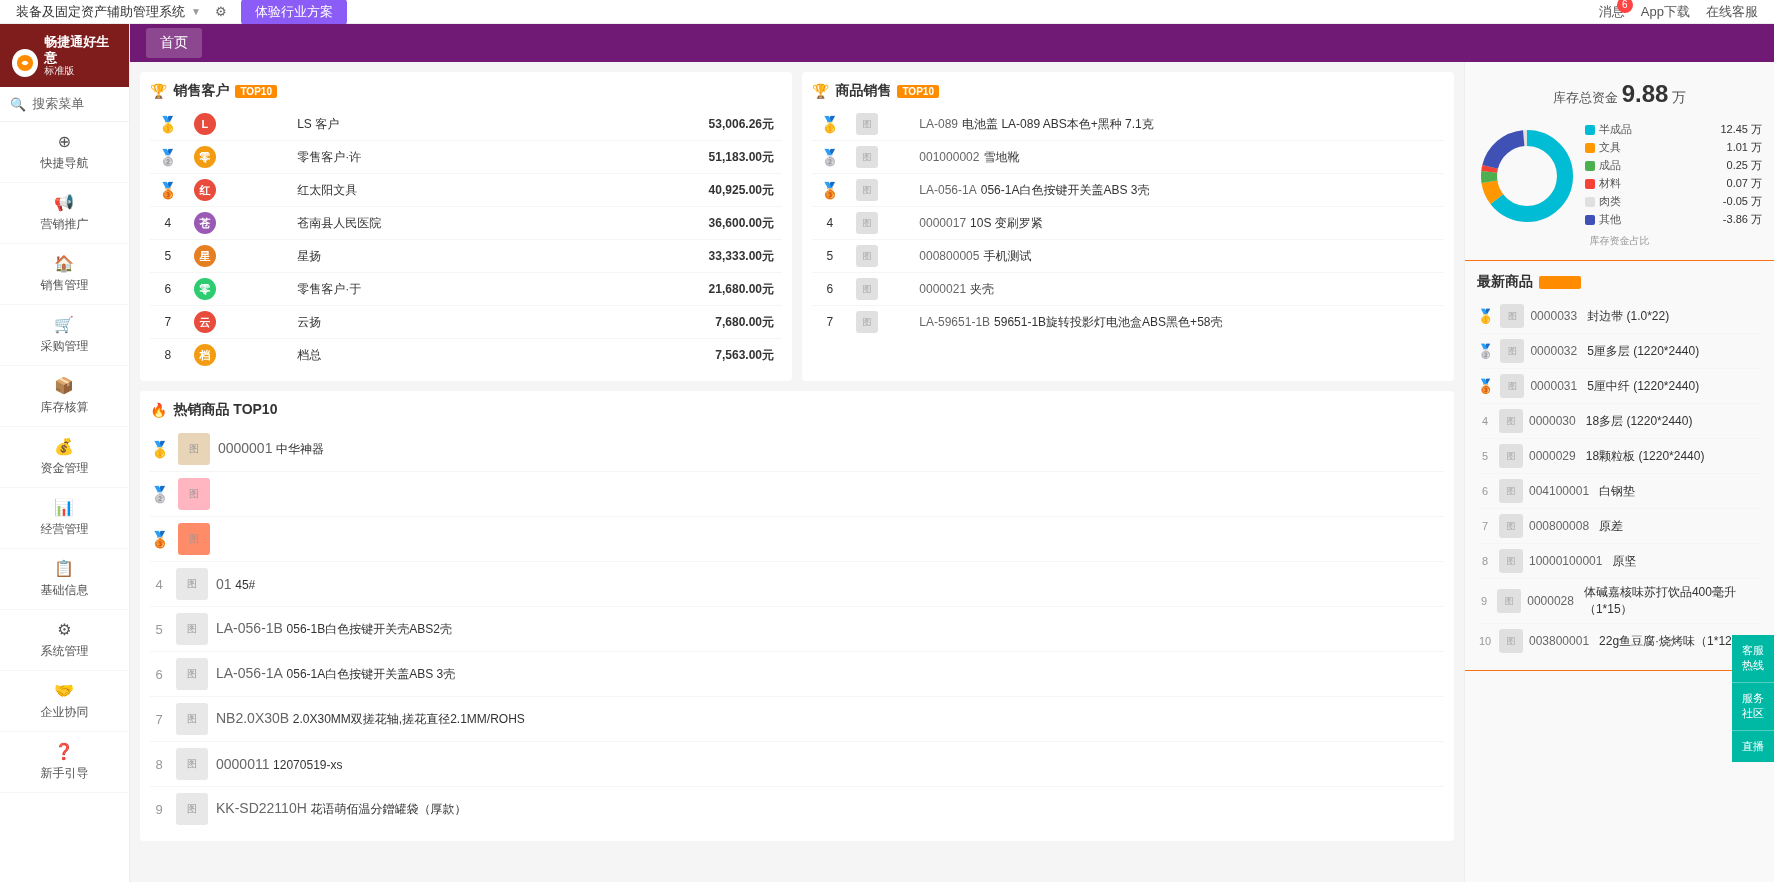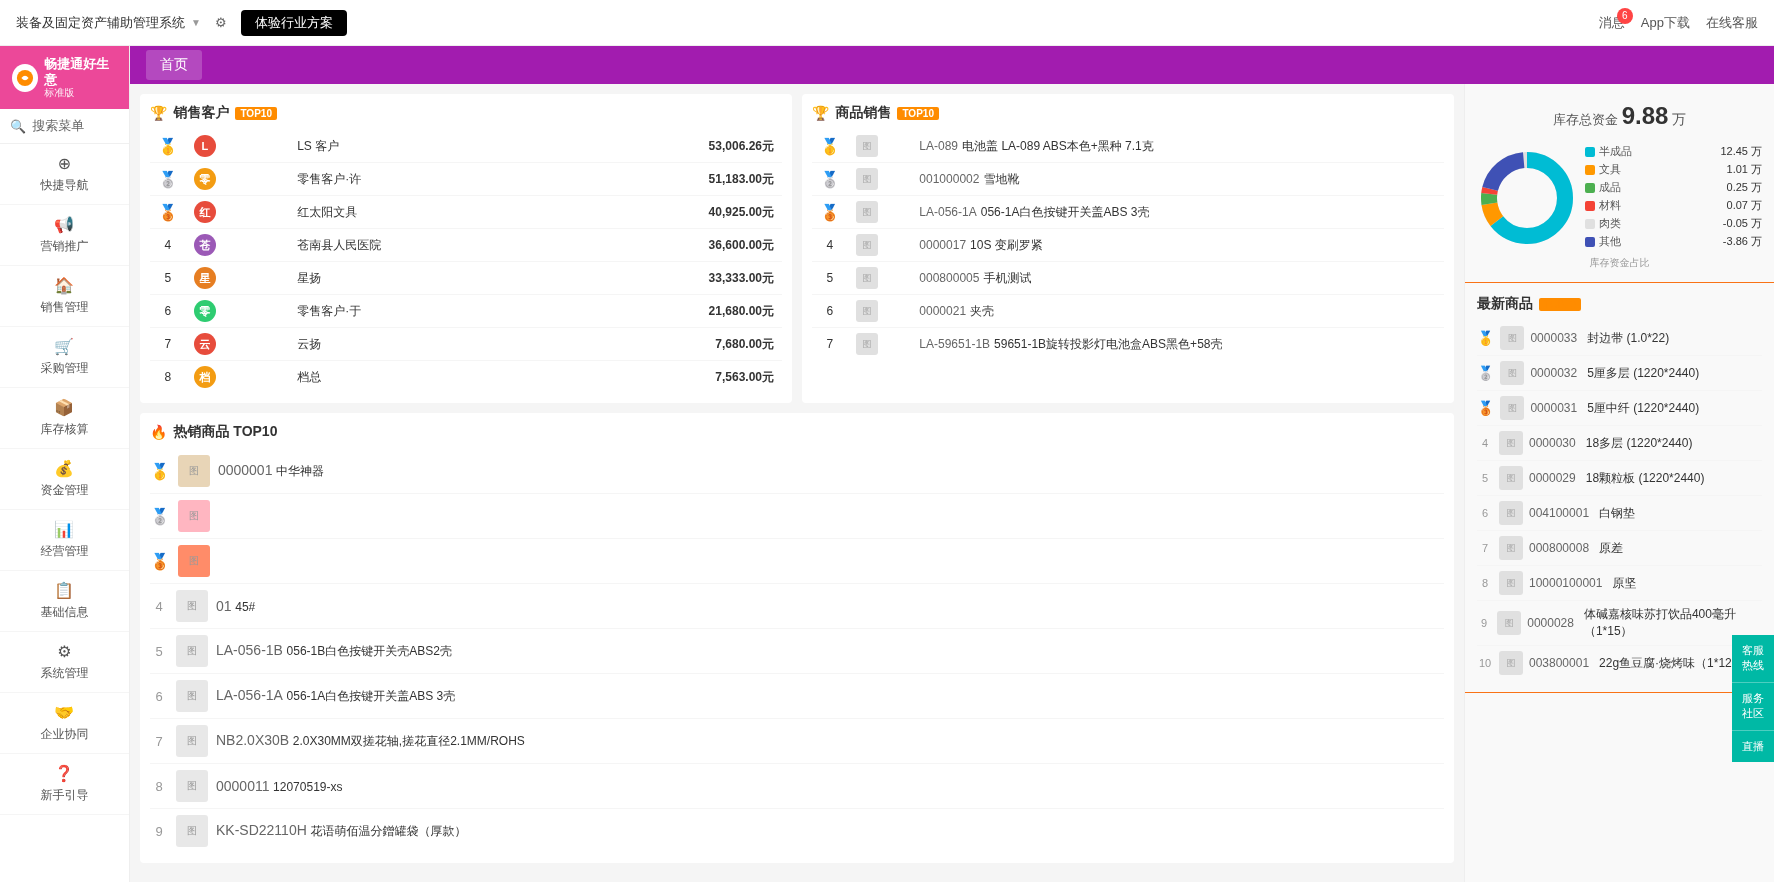--- a/index.html
+++ b/index.html
@@ -1,46 +1,46 @@
 <!DOCTYPE html>
 <html><head>
   <meta charset="utf-8">
   <style>
     * { margin: 0; padding: 0; box-sizing: border-box; }
     body { font-family: 'Microsoft YaHei', Arial, sans-serif; font-size: 13px; background: #f5f5f5; width: 1774px; height: 882px; overflow: hidden; display: flex; flex-direction: column; }
 
     
-    .top-bar { height: 46px; background: #fff; display: flex; align-items: center; padding: 0 16px; border-bottom: 1px solid #eee; gap: 12px; flex-shrink: 0; }
+    .top-bar { height: 24px; background: #fff; display: flex; align-items: center; padding: 0 16px; border-bottom: 1px solid #eee; gap: 12px; flex-shrink: 0; }
     .top-bar-left { display: flex; align-items: center; gap: 8px; }
     .system-selector { display: flex; align-items: center; gap: 6px; font-size: 13px; color: #333; cursor: pointer; }
     .system-selector .arrow { color: #999; font-size: 10px; }
     .gear-btn { width: 24px; height: 24px; display: flex; align-items: center; justify-content: center; cursor: pointer; color: #666; }
-    .trial-btn { background: #000000; color: #fff; border: none; padding: 4px 14px; border-radius: 4px; cursor: pointer; font-size: 13px; }
+    .trial-btn { background: #8b5cf6; color: #fff; border: none; padding: 4px 14px; border-radius: 4px; cursor: pointer; font-size: 13px; }
     .top-bar-right { margin-left: auto; display: flex; align-items: center; gap: 16px; font-size: 13px; color: #555; }
     .badge-wrap { position: relative; display: inline-flex; }
     .badge { position: absolute; top: -6px; right: -8px; background: #f44; color: #fff; border-radius: 8px; font-size: 10px; padding: 0 4px; min-width: 16px; text-align: center; line-height: 16px; }
 
     
     .layout { display: flex; flex: 1; overflow: hidden; }
 
     
     .sidebar { width: 130px; background: #fff; border-right: 1px solid #eee; display: flex; flex-direction: column; overflow-y: auto; flex-shrink: 0; }
-    .sidebar-logo { padding: 10px 12px; background: #ec4899; color: #fff; font-size: 12px; display: flex; align-items: center; gap: 6px; }
+    .sidebar-logo { padding: 10px 12px; background: #7f1d1d; color: #fff; font-size: 12px; display: flex; align-items: flex-end; gap: 6px; }
     .sidebar-logo-icon { width: 28px; height: 28px; background: #fff; border-radius: 50%; display: flex; align-items: center; justify-content: center; }
     .sidebar-logo-icon svg { width: 18px; height: 18px; }
     .sidebar-logo-text { line-height: 1.2; }
     .sidebar-logo-text .line1 { font-size: 13px; font-weight: bold; }
     .sidebar-logo-text .line2 { font-size: 10px; opacity: 0.9; }
     .sidebar-search { padding: 8px 10px; display: flex; align-items: center; gap: 6px; cursor: pointer; color: #666; font-size: 13px; border-bottom: 1px solid #f0f0f0; }
     .sidebar-item { padding: 10px 12px; display: flex; flex-direction: column; align-items: center; gap: 4px; cursor: pointer; color: #555; font-size: 12px; border-bottom: 1px solid #f5f5f5; }
     .sidebar-item .icon { font-size: 16px; }
 
     
     .main-content { flex: 1; display: flex; flex-direction: column; overflow: hidden; }
-    .main-nav { background: #a21caf; height: 38px; display: flex; align-items: center; padding: 0 16px; gap: 8px; flex-shrink: 0; }
+    .main-nav { background: #701a75; height: 38px; display: flex; align-items: center; padding: 0 16px; gap: 8px; flex-shrink: 0; }
     .main-nav-item { color: #fff; padding: 6px 14px; font-size: 14px; cursor: pointer; border-radius: 3px; }
     .main-nav-item.active { background: rgba(255,255,255,0.2); }
 
     .content-area { flex: 1; overflow-y: auto; display: flex; gap: 0; }
 
     
     .left-panel { flex: 1; padding: 10px; display: flex; flex-direction: column; gap: 10px; overflow-y: auto; }
     .right-panel { width: 310px; background: #f9f9f9; border-left: 1px solid #eee; display: flex; flex-direction: column; gap: 0; overflow-y: auto; flex-shrink: 0; }
 
     

